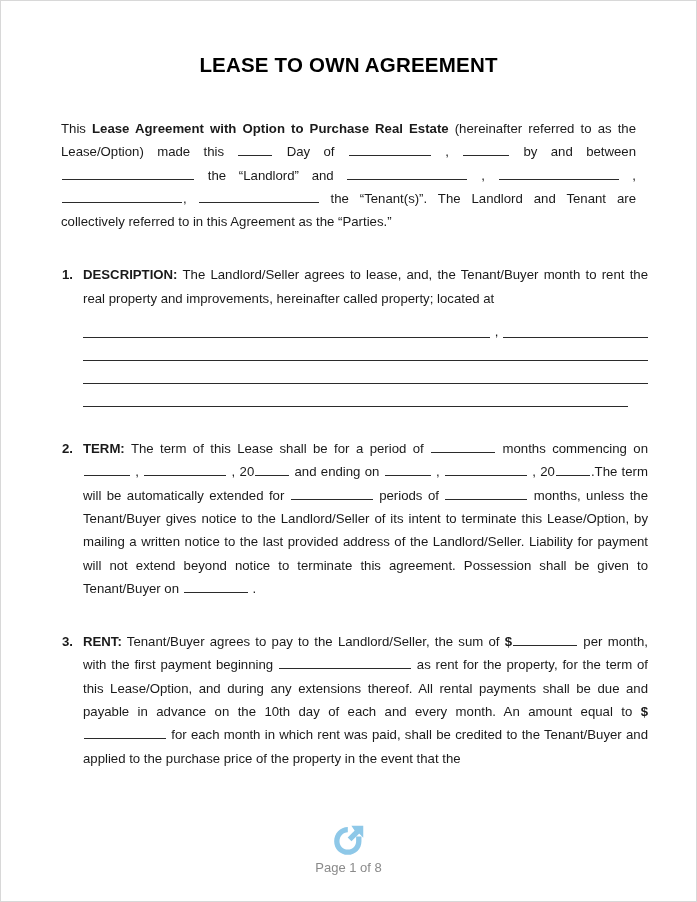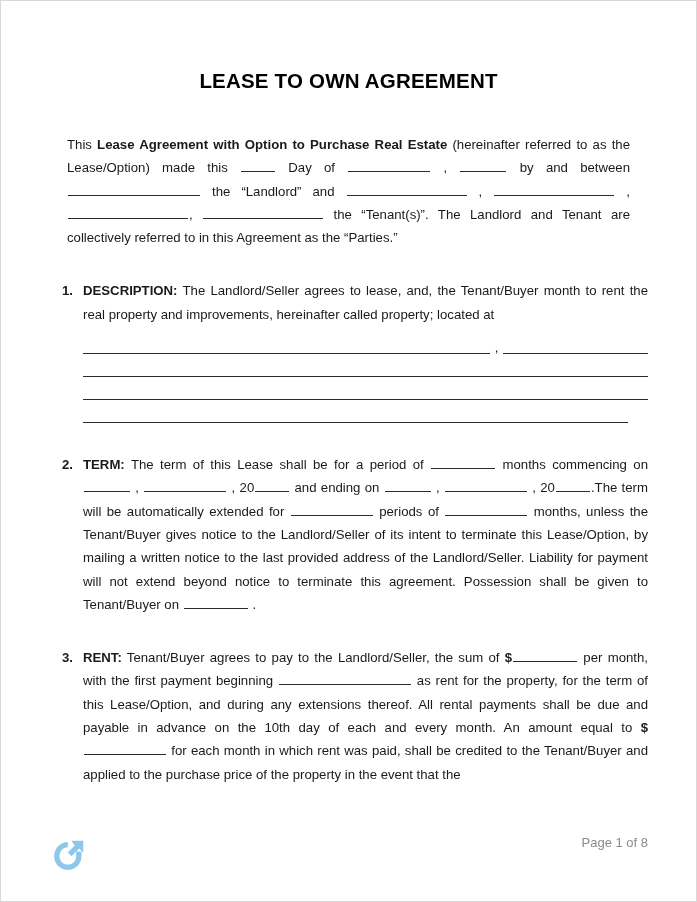--- a/index.html
+++ b/index.html
@@ -19,21 +19,21 @@
     box-sizing: border-box;
     width: 697px;
     height: 902px;
     background: #ffffff;
     border: 1px solid #d8d8d8;
     overflow: hidden;
   }
   .page-inner {
     position: relative;
     height: 100%;
-    padding: 16px 48px;
+    padding: 0 48px;
     box-sizing: border-box;
   }
 
   .doc-title {
     text-align: center;
     font-size: 20.5px;
     font-weight: bold;
     letter-spacing: 0.2px;
     color: #000000;
     margin: 0;
@@ -41,21 +41,21 @@
   }
 
   .body-block {
     margin-top: 40px;
     font-size: 13.2px;
     color: #1a1a1a;
     line-height: 23.3px;
   }
 
   p.para {
-    margin: 18px;
+    margin: 12px;
     text-align: justify;
     text-justify: inter-word;
   }
 
   .strong { font-weight: bold; }
 
   
   .blank {
     display: inline-block;
     border-bottom: 1px solid #2b2b2b;
@@ -123,21 +123,23 @@
     height: 13px;
   }
 
   
   .footer {
     position: absolute;
     left: 48px;
     right: 48px;
     bottom: 26px;
     display: flex;
+    align-items: center;
     justify-content: space-between;
+    flex-direction: column;
   }
   .logo-wrap {
     width: 40px;
     height: 40px;
     display: flex;
     align-items: center;
     justify-content: center;
   }
   .page-num {
     font-size: 13px;

